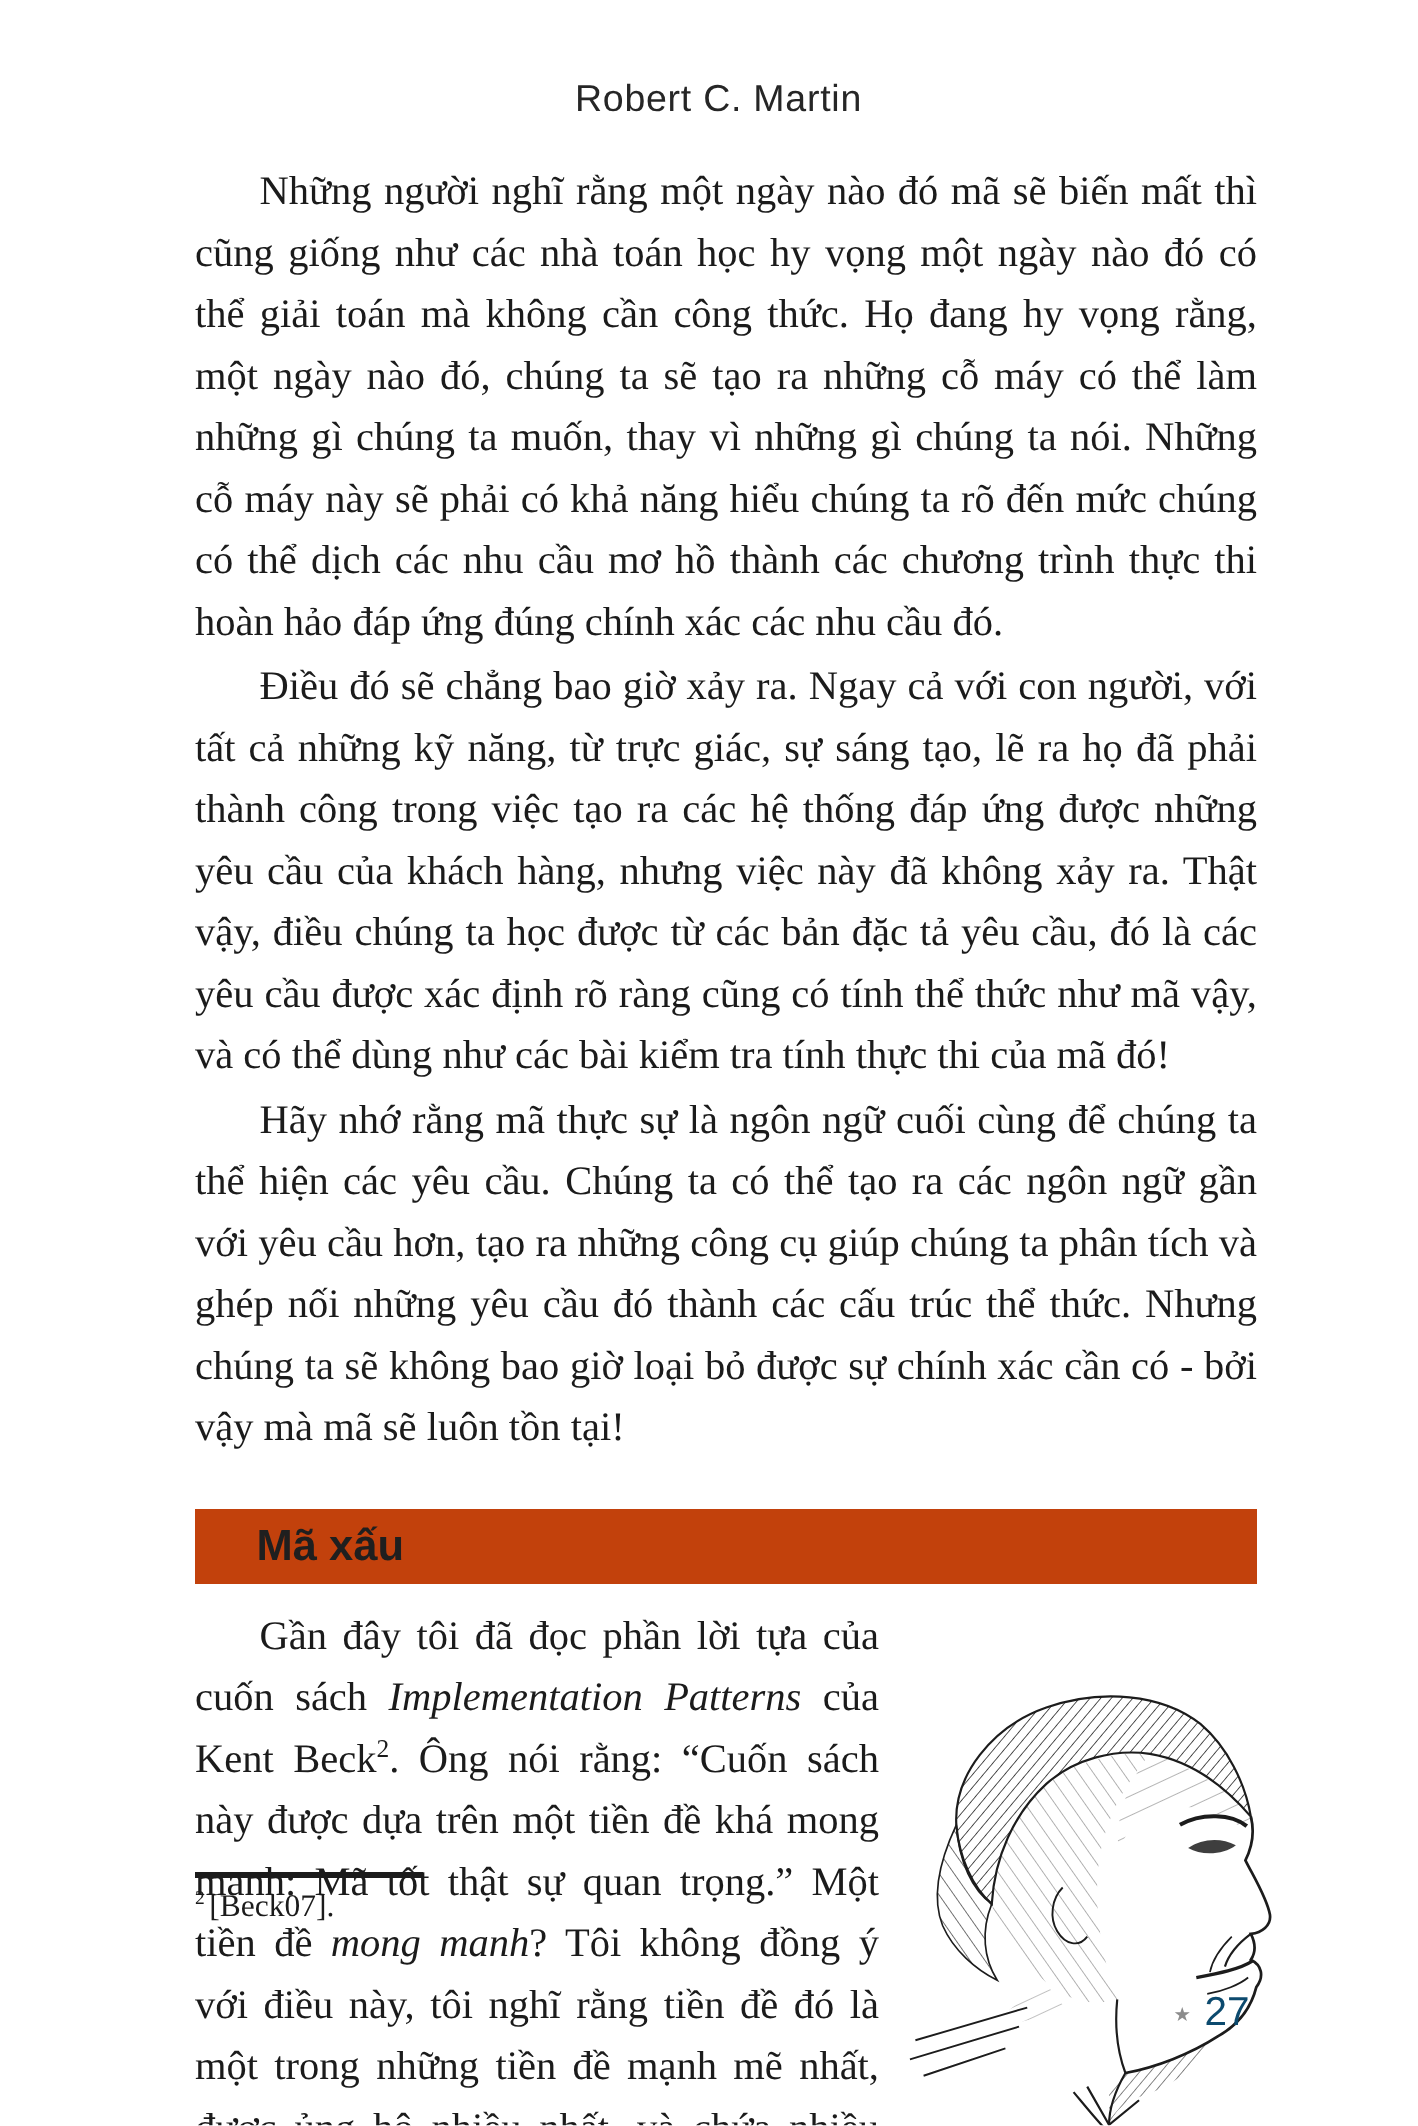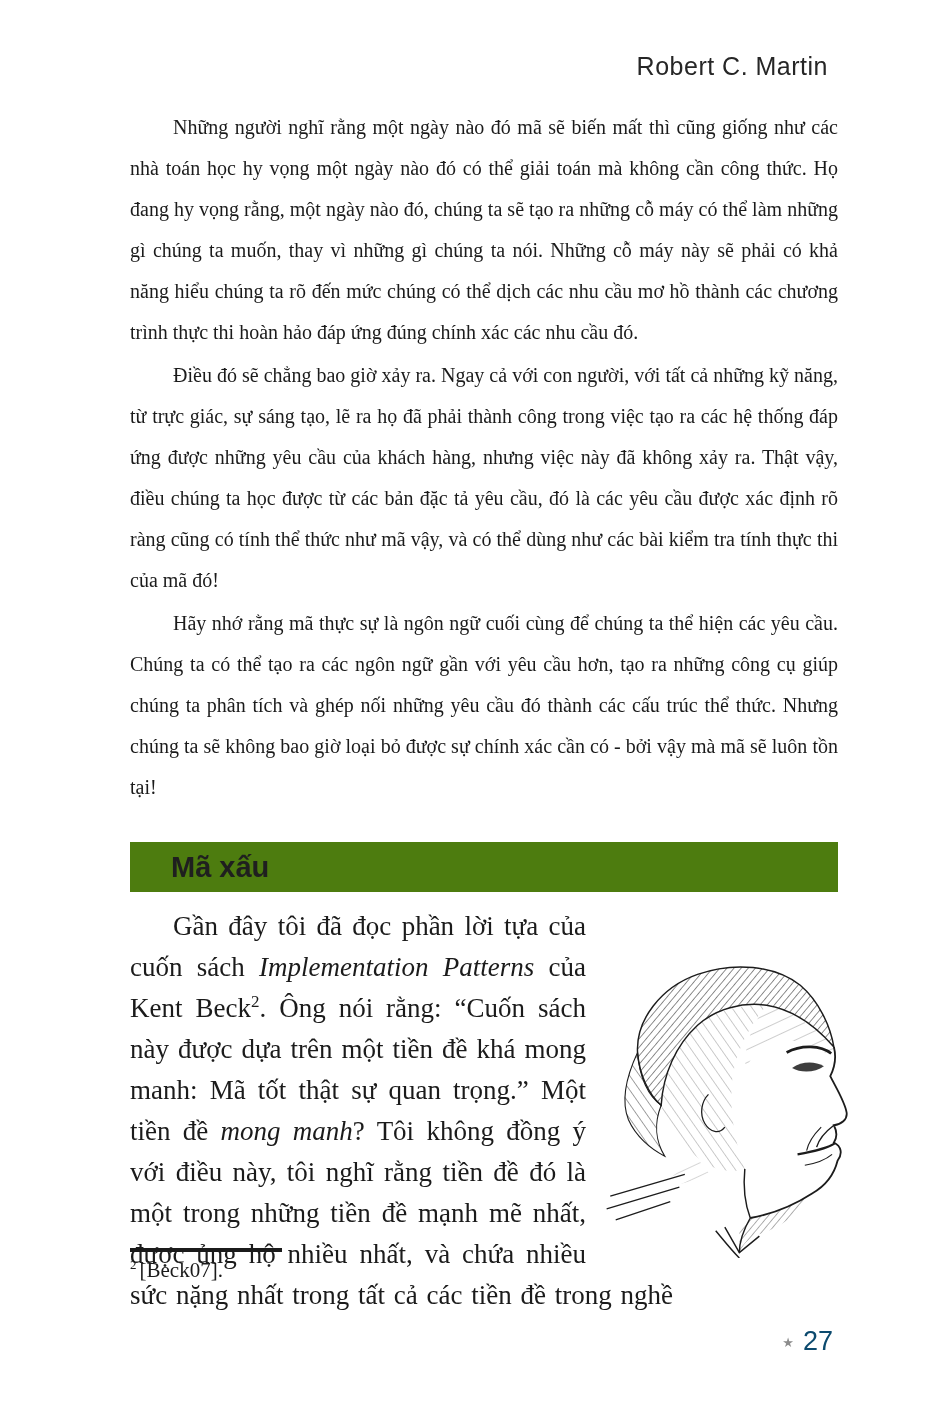--- a/index.html
+++ b/index.html
@@ -18,43 +18,43 @@
     box-sizing: border-box;
   }
   .content {
     position: absolute;
     left: 130px;
     right: 107px;
     top: 0;
   }
   .running-header {
     margin-top: 52px;
-    text-align: right;
+    text-align: center;
     font-family: "Liberation Sans", sans-serif;
     font-weight: 400;
     font-size: 25px;
     letter-spacing: 0.5px;
     color: #262626;
     padding-right: 10px;
   }
   .body-par {
     margin: 2px 0 0 0;
-    font-size: 20px;
+    font-size: 27px;
     line-height: 41px;
     text-align: justify;
     text-indent: 43px;
     color: #1b1b1b;
   }
   .body-par.first {
     margin-top: 26px;
   }
   .section-bar {
     margin-top: 34px;
     height: 50px;
-    background: #4d7c0f;
+    background: #c2410c;
     display: flex;
     align-items: center;
     padding-left: 41px;
     box-sizing: border-box;
   }
   .section-heading {
     font-family: "Liberation Sans", sans-serif;
     font-weight: 700;
     font-size: 29px;
     color: #1f1f1f;

